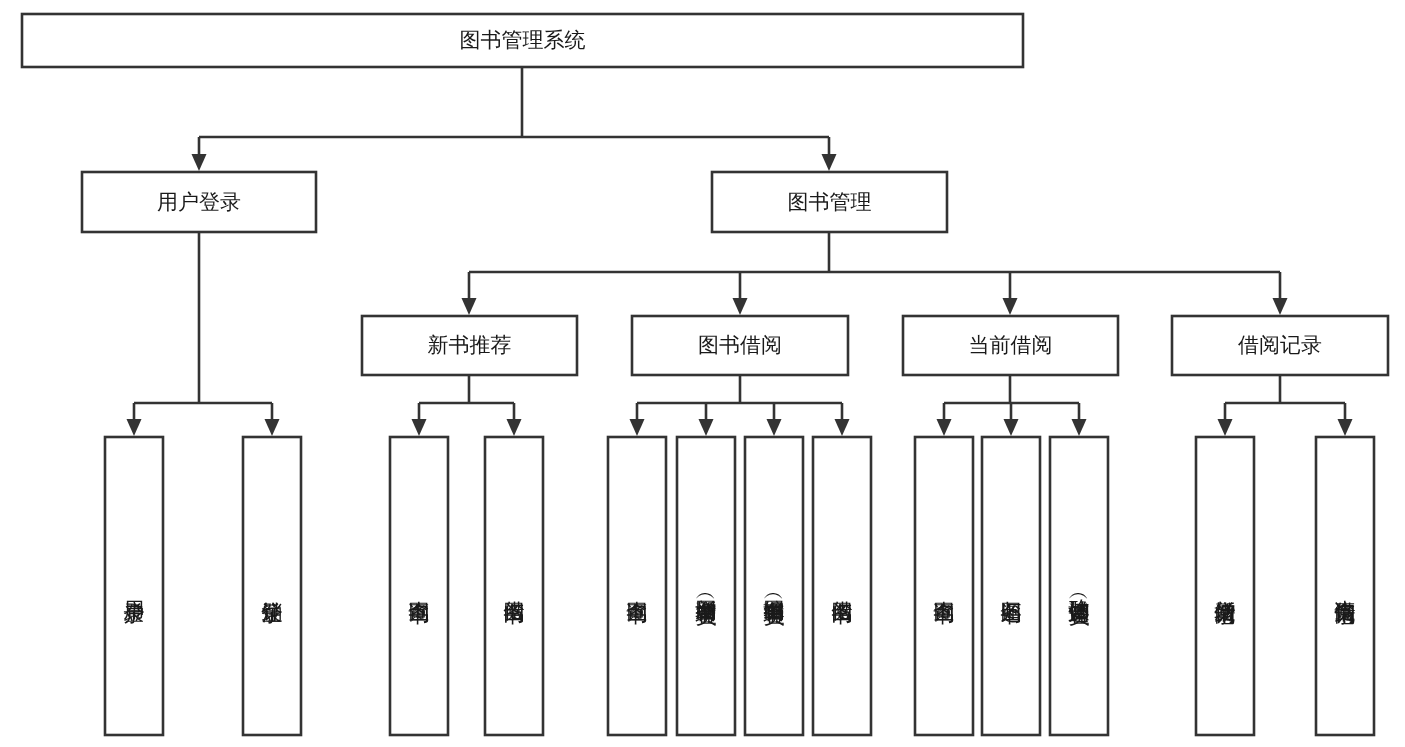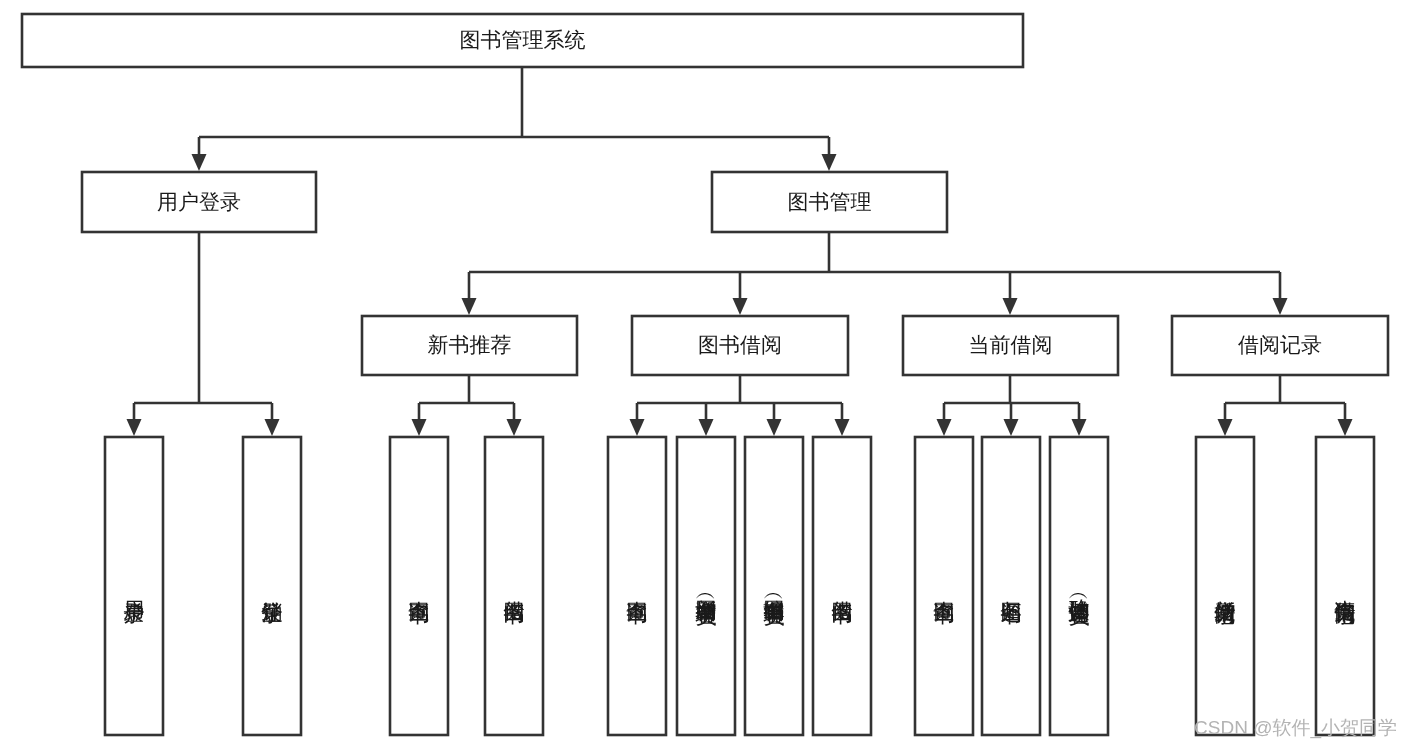--- a/index.html
+++ b/index.html
@@ -219,14 +219,13 @@
       <div class="node-label-v-wrap" style="left: 1050px; top: 437px; width: 58px; height: 298px;">
         <div class="node-label-v">确认归还（管理员）</div>
       </div>
       <div class="node-label-v-wrap" style="left: 1196px; top: 437px; width: 58px; height: 298px;">
         <div class="node-label-v">新增借阅记录</div>
       </div>
       <div class="node-label-v-wrap" style="left: 1316px; top: 437px; width: 58px; height: 298px;">
         <div class="node-label-v">查询借阅记录</div>
       </div>
     </div>
-  <div class="watermark">CSDN @软件_小贺同学</div>
 </div>
 
 </body></html>

